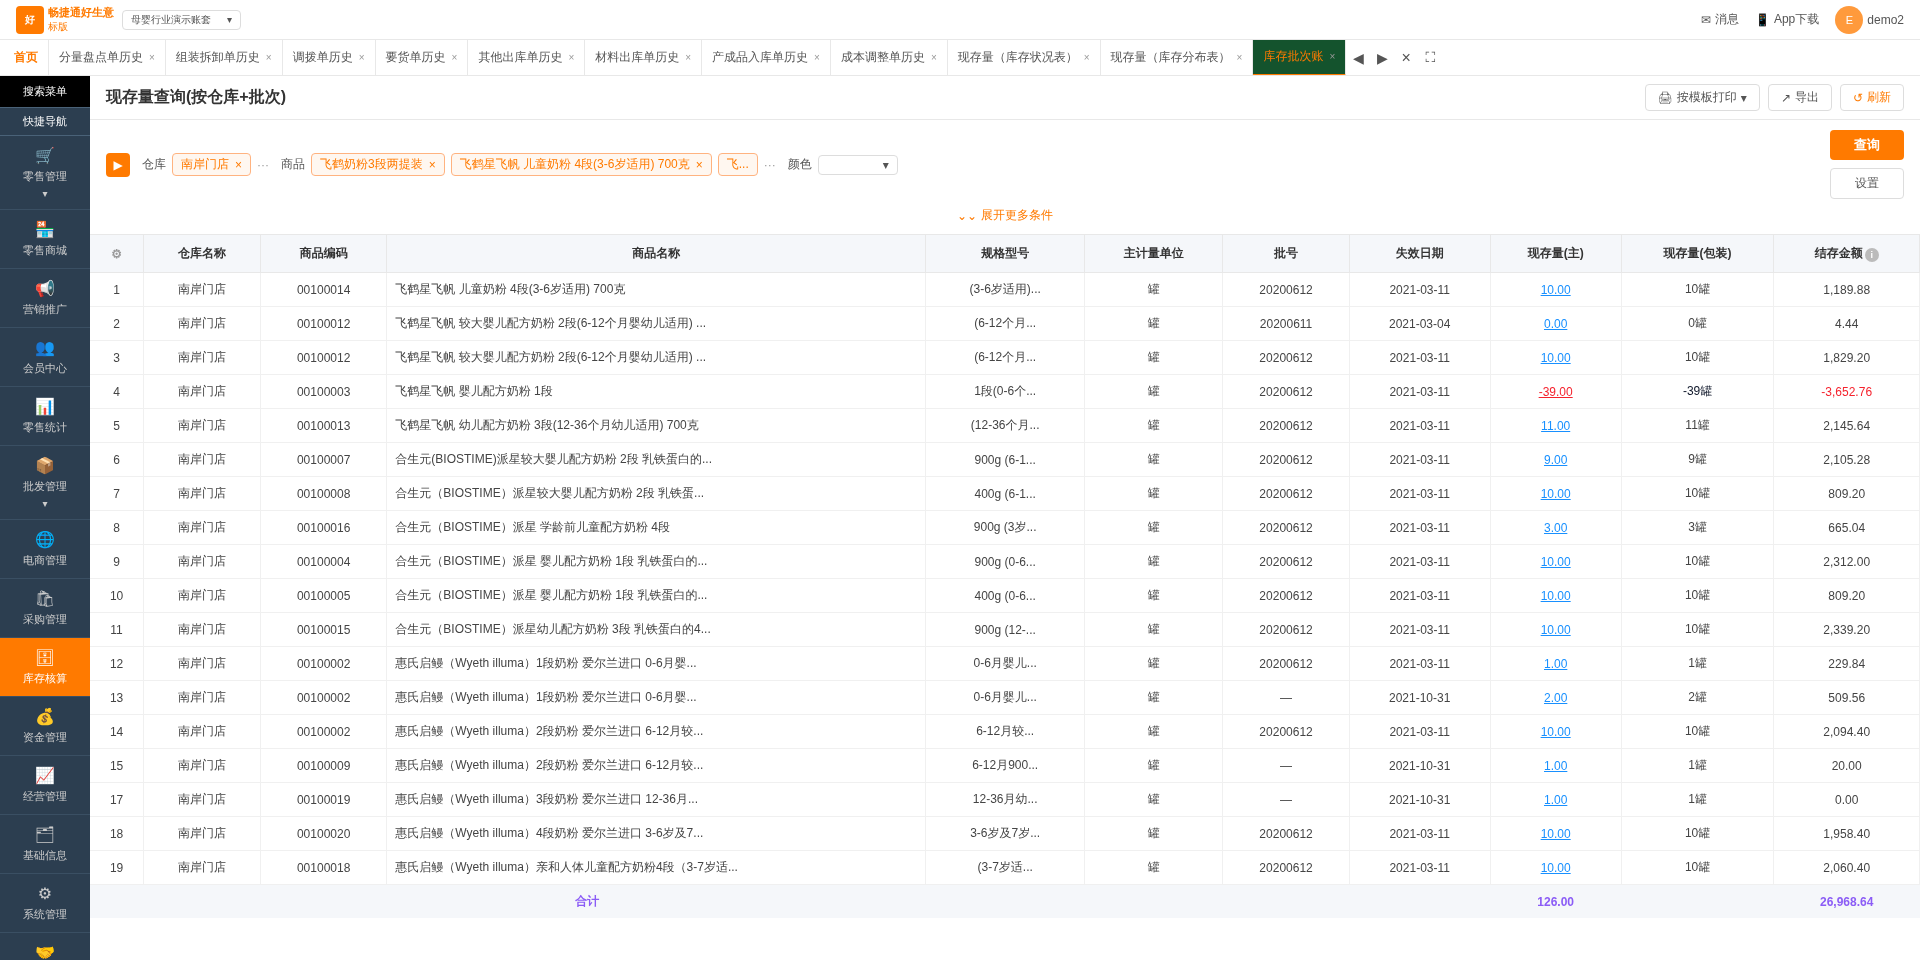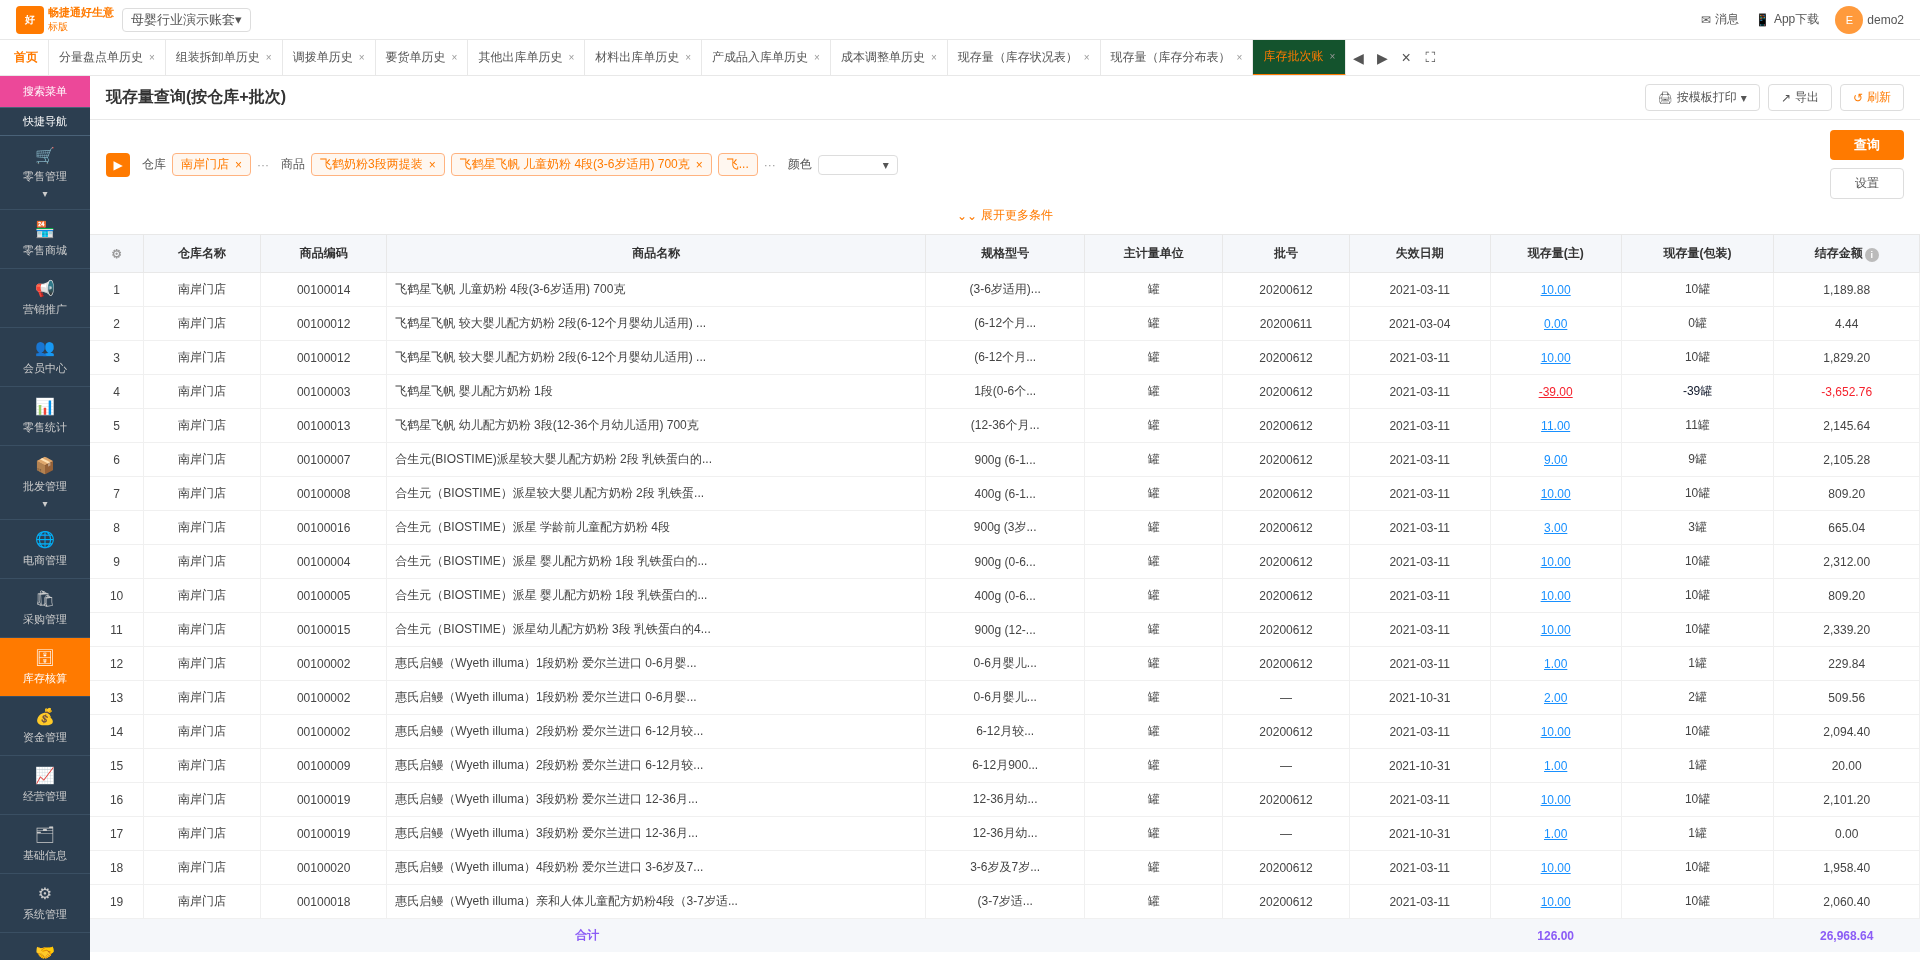--- a/index.html
+++ b/index.html
@@ -3,41 +3,41 @@
   <meta charset="utf-8">
   <style>
     * { margin: 0; padding: 0; box-sizing: border-box; }
     body { font-family: 'Microsoft YaHei', Arial, sans-serif; font-size: 12px; color: #333; background: #f0f2f5; width: 1920px; height: 960px; overflow: hidden; }
 
     
     .top-bar { height: 40px; background: #fff; display: flex; align-items: center; justify-content: space-between; padding: 0 16px; border-bottom: 1px solid #e8e8e8; }
     .top-bar-left { display: flex; align-items: center; gap: 8px; }
     .logo-area { display: flex; align-items: center; gap: 4px; }
     .logo-icon { width: 28px; height: 28px; background: #ff7a00; border-radius: 4px; display: flex; align-items: center; justify-content: center; color: #fff; font-size: 10px; font-weight: bold; }
-    .industry-selector { display: flex; align-items: center; gap: 0; color: #555; font-size: 13px; padding: 2px 8px; border: 1px solid #ddd; border-radius: 4px; cursor: pointer; }
+    .industry-selector { display: flex; align-items: center; gap: 16px; color: #555; font-size: 10px; padding: 2px 8px; border: 1px solid #ddd; border-radius: 4px; cursor: pointer; }
     .top-bar-right { display: flex; align-items: center; gap: 16px; }
     .top-right-item { display: flex; align-items: center; gap: 4px; color: #555; cursor: pointer; font-size: 12px; }
     .avatar { width: 28px; height: 28px; background: #ff9a3c; border-radius: 50%; display: flex; align-items: center; justify-content: center; color: #fff; font-size: 11px; }
 
     
     .tab-bar { height: 36px; background: #fff; display: flex; align-items: center; border-bottom: 1px solid #e8e8e8; overflow: hidden; padding-left: 4px; }
     .tab-item { height: 36px; display: flex; align-items: center; padding: 0 10px; font-size: 12px; color: #555; border-right: 1px solid #e8e8e8; white-space: nowrap; cursor: pointer; gap: 4px; flex-shrink: 0; }
     .tab-item.active { color: #ff7a00; border-bottom: 2px solid #ff7a00; background: #14532d; }
     .tab-item.home { color: #ff7a00; font-weight: bold; }
     .tab-close { color: #999; font-size: 10px; cursor: pointer; margin-left: 2px; }
     .tab-nav-btn { width: 24px; height: 36px; display: flex; align-items: center; justify-content: center; cursor: pointer; color: #555; font-size: 14px; flex-shrink: 0; }
     .tab-close-btn { width: 24px; height: 36px; display: flex; align-items: center; justify-content: center; cursor: pointer; color: #555; font-size: 16px; flex-shrink: 0; }
     .tab-max-btn { width: 24px; height: 36px; display: flex; align-items: center; justify-content: center; cursor: pointer; color: #555; font-size: 14px; flex-shrink: 0; }
 
     
     .main-layout { display: flex; height: calc(960px - 76px); }
 
     
     .sidebar { width: 90px; background: #2c3e50; display: flex; flex-direction: column; align-items: center; overflow-y: auto; flex-shrink: 0; }
-    .sidebar-search { width: 100%; padding: 8px 4px; background: #ec4899; color: #fff; text-align: center; font-size: 11px; cursor: pointer; border-bottom: 1px solid #4a6278; }
+    .sidebar-search { width: 100%; padding: 8px 4px; background: #000000; color: #fff; text-align: center; font-size: 11px; cursor: pointer; border-bottom: 1px solid #4a6278; }
     .sidebar-nav { width: 100%; padding: 6px 4px; color: #fff; text-align: center; font-size: 11px; cursor: pointer; border-bottom: 1px solid #4a6278; }
     .sidebar-item { width: 100%; padding: 10px 4px; color: #ccc; text-align: center; font-size: 11px; cursor: pointer; border-bottom: 1px solid #3a4f63; display: flex; flex-direction: column; align-items: center; gap: 4px; }
     .sidebar-item.active { background: #ff7a00; color: #fff; }
     .sidebar-item-icon { font-size: 16px; }
     .sidebar-arrow { color: #ccc; font-size: 10px; }
 
     
     .content-area { flex: 1; display: flex; flex-direction: column; overflow: hidden; }
 
     
@@ -517,33 +517,20 @@
     <td class="text-left" style="max-width:300px;overflow:hidden;text-overflow:ellipsis;">惠氏启鳗（Wyeth illuma）2段奶粉 爱尔兰进口 6-12月较...</td>
     <td>6-12月900...</td>
     <td>罐</td>
     <td>—</td>
     <td>2021-10-31</td>
     <td style="text-decoration:underline;color:#1890ff;cursor:pointer;">1.00</td>
     <td style="">1罐</td>
     <td style="">20.00</td>
   </tr>
             <tr>
-    <td>16</td>
-    <td>南岸门店</td>
-    <td>00100019</td>
-    <td class="text-left" style="max-width:300px;overflow:hidden;text-overflow:ellipsis;">惠氏启鳗（Wyeth illuma）3段奶粉 爱尔兰进口 12-36月...</td>
-    <td>12-36月幼...</td>
-    <td>罐</td>
-    <td>20200612</td>
-    <td>2021-03-11</td>
-    <td style="text-decoration:underline;color:#1890ff;cursor:pointer;">10.00</td>
-    <td style="">10罐</td>
-    <td style="">2,101.20</td>
-  </tr>
-            <tr>
     <td>17</td>
     <td>南岸门店</td>
     <td>00100019</td>
     <td class="text-left" style="max-width:300px;overflow:hidden;text-overflow:ellipsis;">惠氏启鳗（Wyeth illuma）3段奶粉 爱尔兰进口 12-36月...</td>
     <td>12-36月幼...</td>
     <td>罐</td>
     <td>—</td>
     <td>2021-10-31</td>
     <td style="text-decoration:underline;color:#1890ff;cursor:pointer;">1.00</td>
     <td style="">1罐</td>

